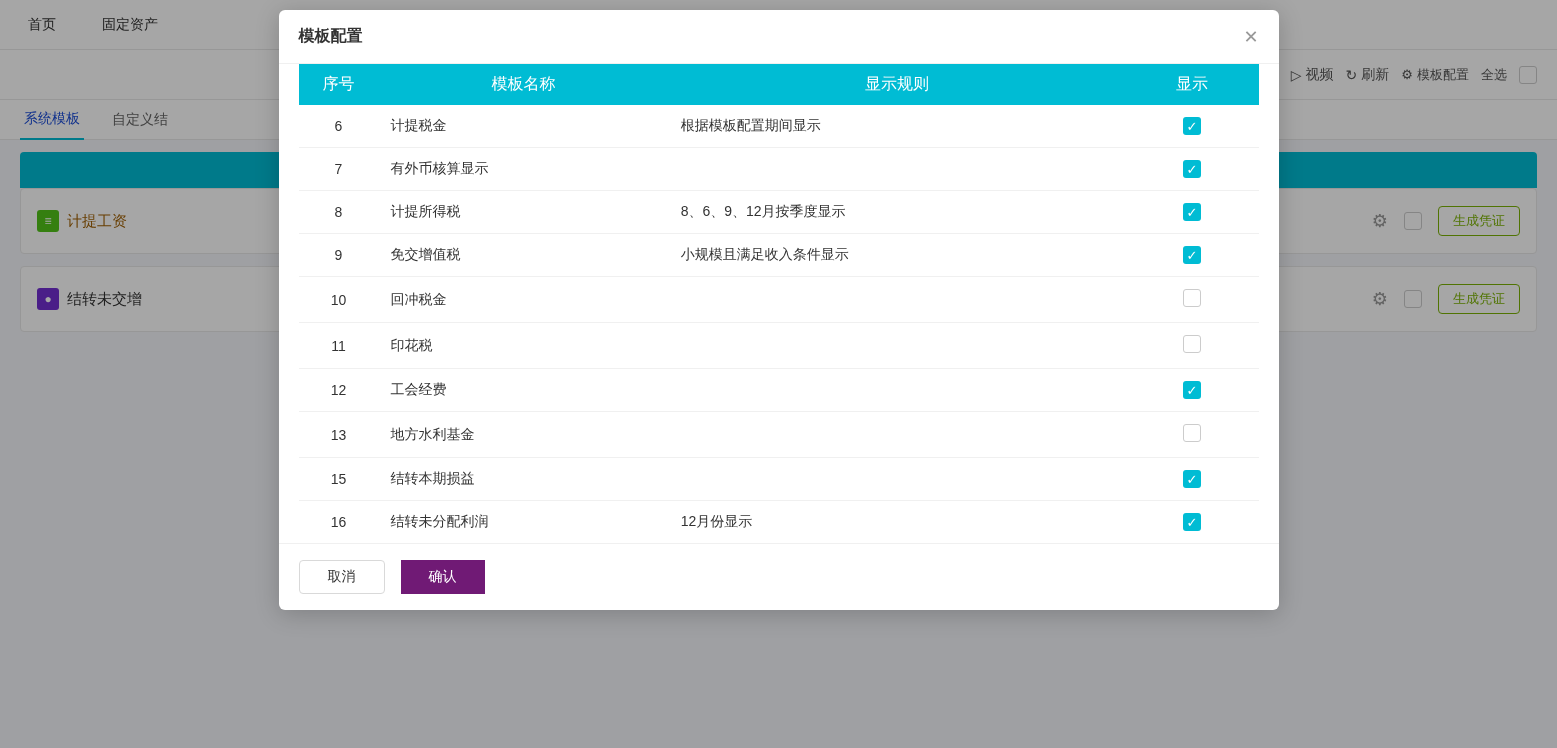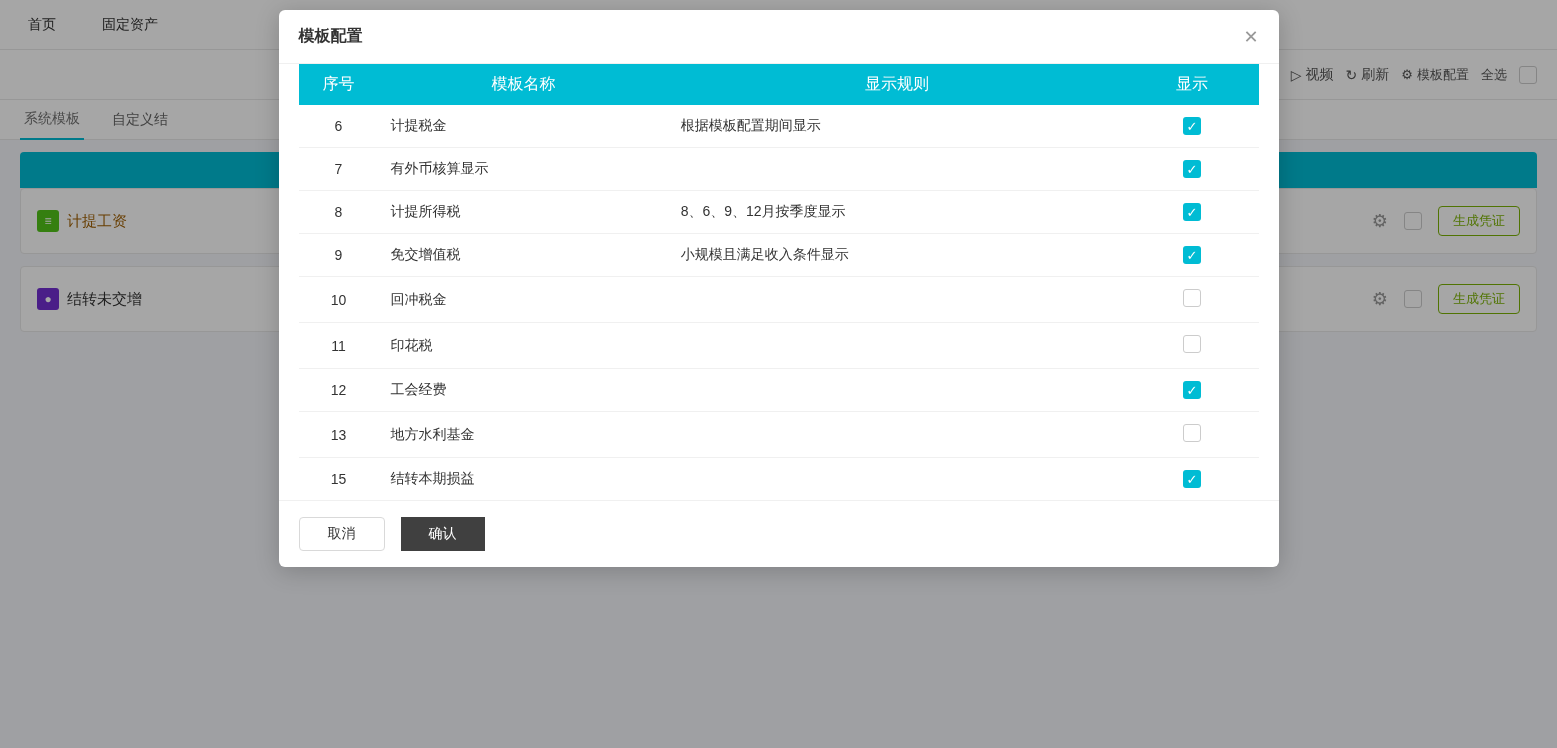--- a/index.html
+++ b/index.html
@@ -83,21 +83,21 @@
     .tab {
       color: #666;
       cursor: pointer;
       font-size: 14px;
       padding: 0 4px;
       height: 40px;
       display: flex;
       align-items: center;
     }
     .tab.active {
-      color: #737373;
+      color: #1d4ed8;
       border-bottom: 2px solid #00bcd4;
     }
 
     
     .teal-strip {
       background: #00bcd4;
       height: 36px;
       margin: 12px 20px 0;
       border-radius: 4px 4px 0 0;
       display: flex;
@@ -315,21 +315,21 @@
       background: #fff;
       border-radius: 4px;
       cursor: pointer;
       font-size: 14px;
       color: #333;
     }
 
     .btn-confirm {
       padding: 7px 28px;
       border: none;
-      background: #404040;
+      background: #701a75;
       border-radius: 0;
       cursor: pointer;
       font-size: 14px;
       color: #fff;
     }
 
     
     .modal-body::-webkit-scrollbar {
       width: 6px;
     }
@@ -492,20 +492,26 @@
               <td>地方水利基金</td>
               <td></td>
               <td><span class="cb-unchecked"></span></td>
             </tr>
             <tr>
               <td>15</td>
               <td>结转本期损益</td>
               <td></td>
               <td><span class="cb-checked">✓</span></td>
             </tr>
+            <tr>
+              <td>16</td>
+              <td>结转未分配利润</td>
+              <td>12月份显示</td>
+              <td><span class="cb-checked">✓</span></td>
+            </tr>
           </tbody>
       </table>
     </div>
 
     <div class="modal-footer">
       <button class="btn-cancel">取消</button>
       <button class="btn-confirm">确认</button>
     </div>
 
   </div>

